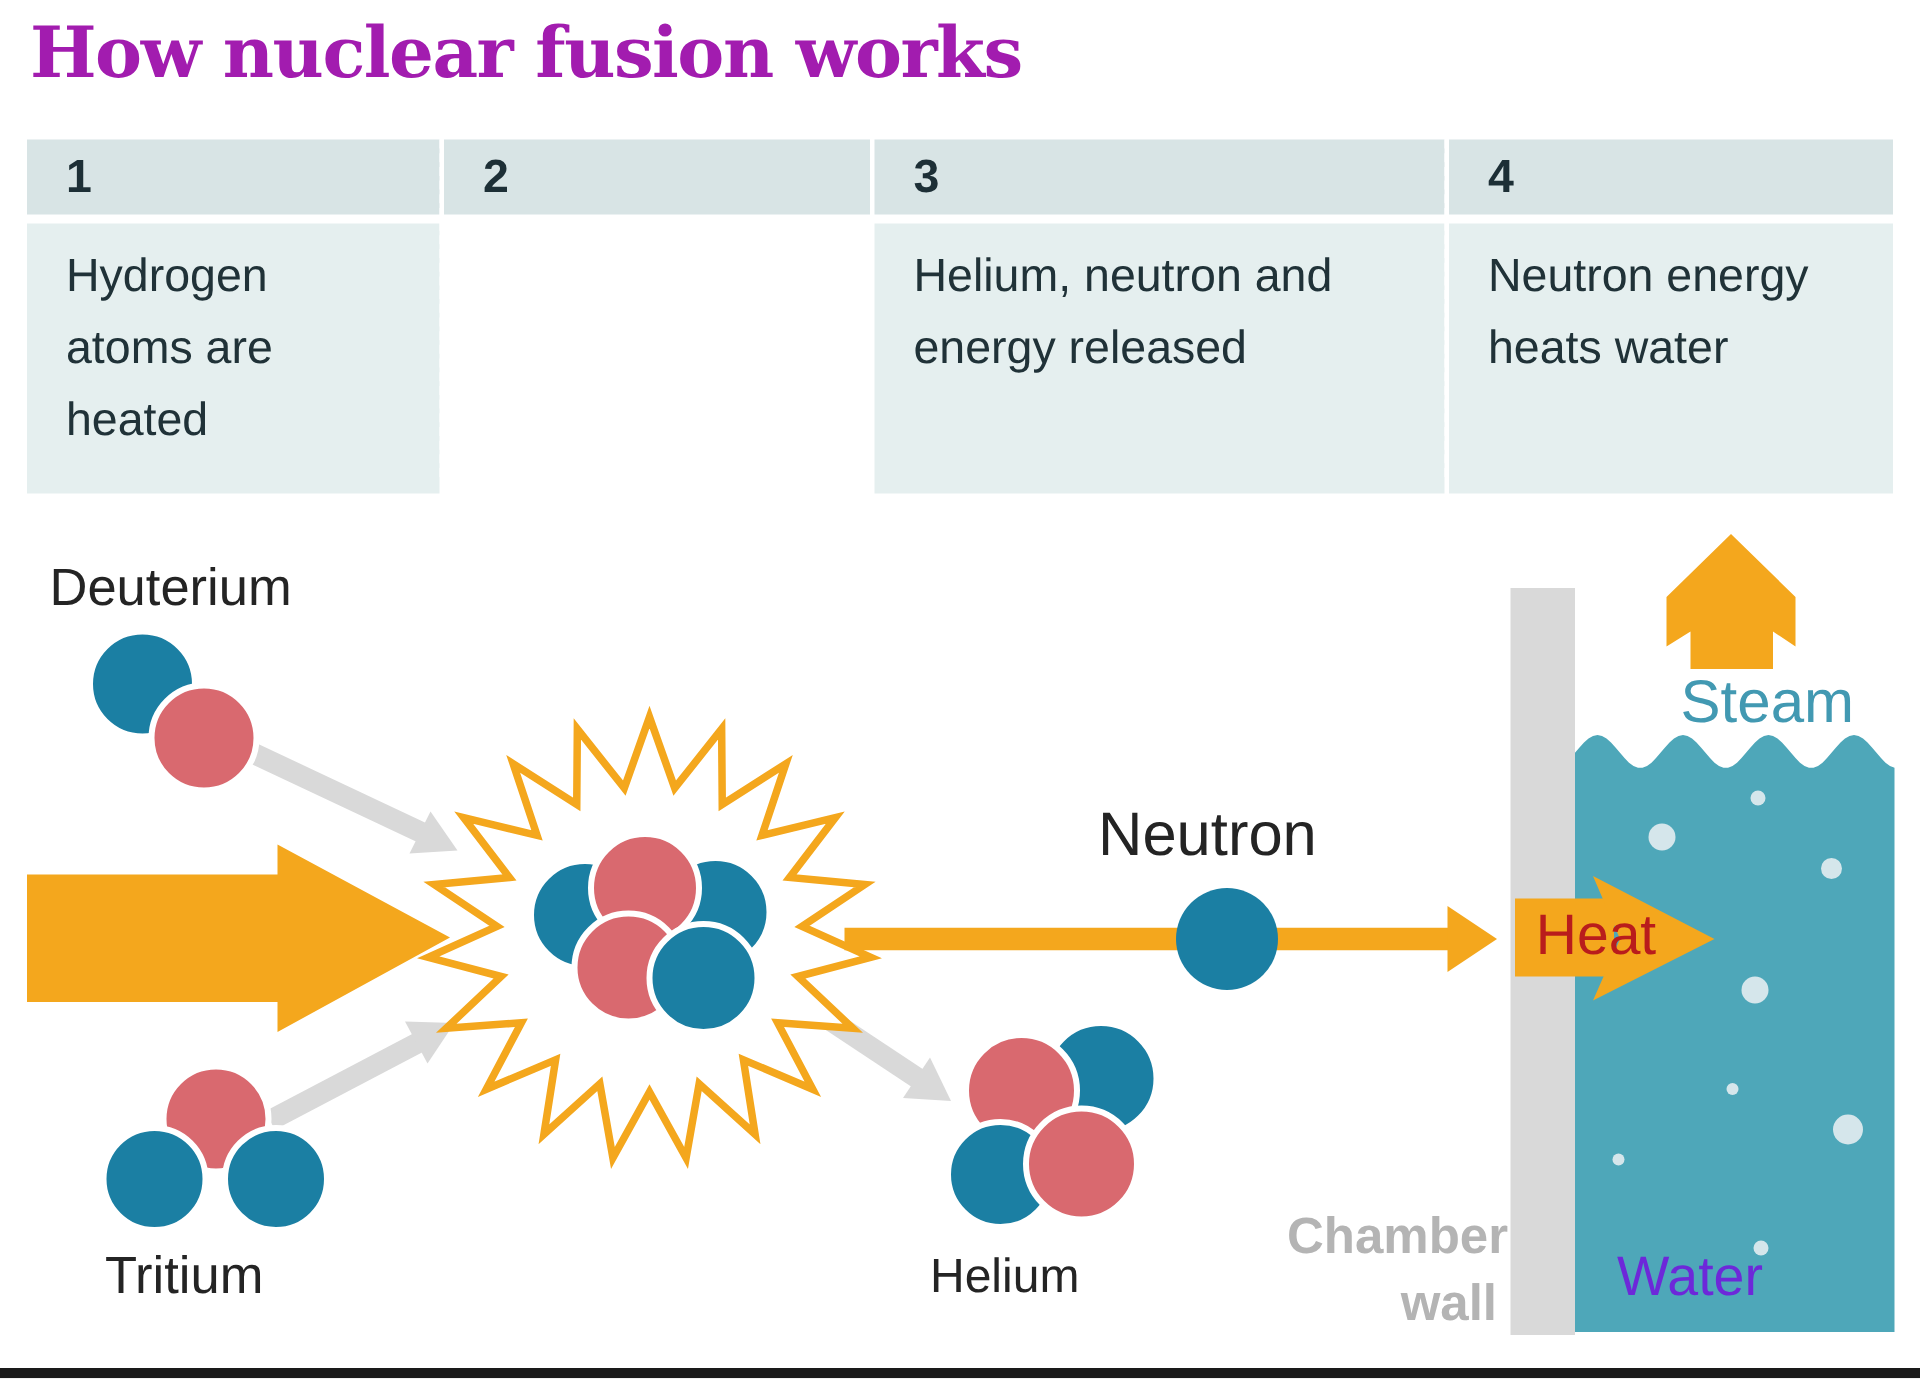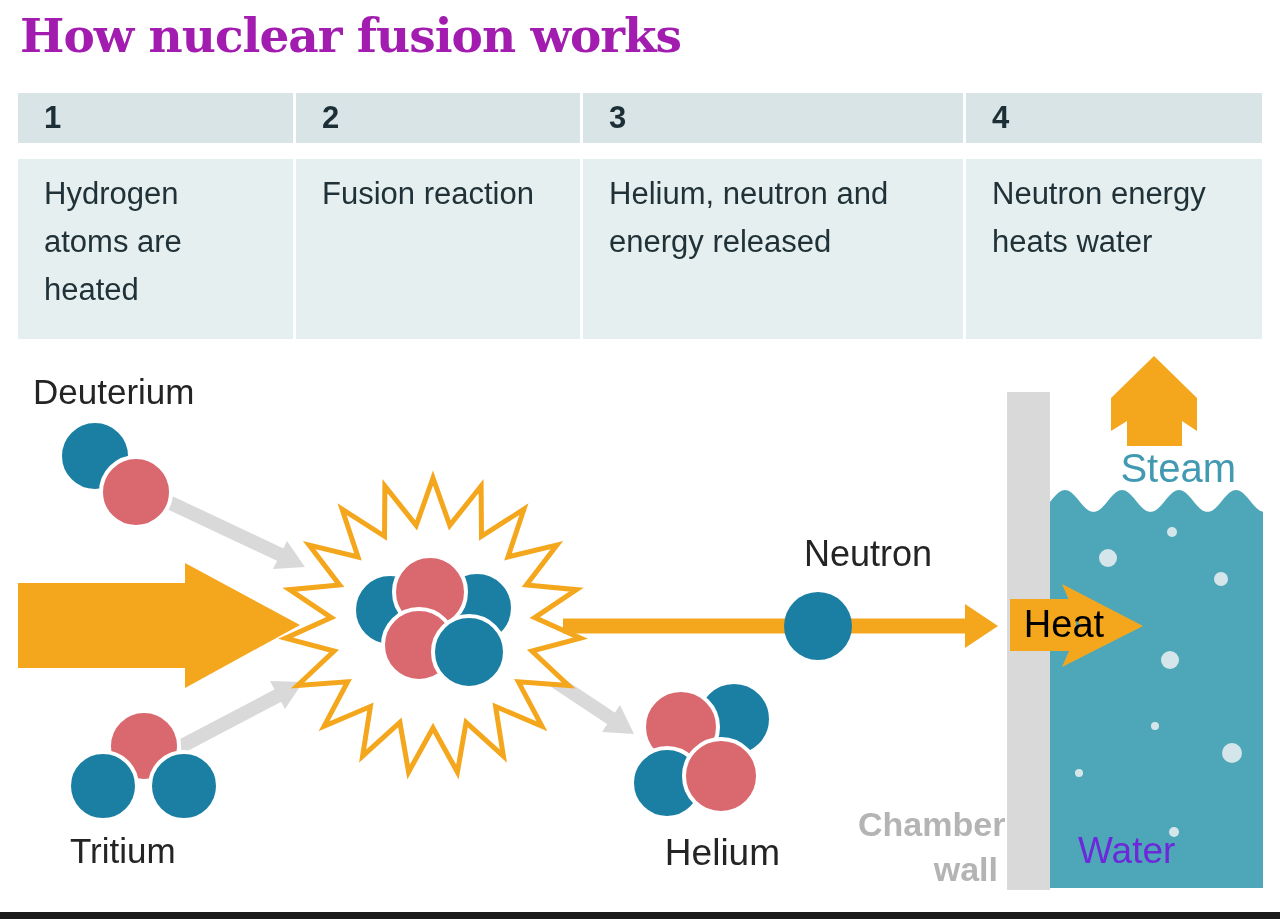--- a/index.html
+++ b/index.html
@@ -6,30 +6,30 @@
   #page{position:relative;width:1280px;height:919px;background:#fff;overflow:hidden;
         font-family:"Liberation Sans",sans-serif;}
   .title{position:absolute;left:20px;top:8px;font-family:"DejaVu Serif",serif;
          font-weight:bold;font-size:47px;color:#a21caf;letter-spacing:-1px;}
   
   .steps{position:absolute;left:18px;top:93px;width:1244px;height:225px;display:flex;}
   .step-col{position:relative;height:100%;box-sizing:border-box;}
   .step-col.sep{border-left:3px dashed #fff;}
   .step-head{height:50px;background:var(--header-bg);display:flex;align-items:center;
              padding-left:26px;font-size:31px;font-weight:bold;color:#1d2f36;}
-  .step-body{height:169px;background:var(--body-bg);margin-top:16px;
+  .step-body{height:169px;background:var(--body-bg);margin-top:6px;
              padding:11px 24px 0 26px;font-size:31px;color:#203238;line-height:48px;}
   
   .lbl{position:absolute;font-weight:normal;color:#242424;}
   .lbl-deuterium{left:33px;top:372px;font-size:35px;}
   .lbl-tritium{left:70px;top:831px;width:140px;text-align:left;font-size:35px;}
   .lbl-heat-energy{left:36px;top:605px;font-size:37px;color:#2b2b2b;}
-  .lbl-neutron{left:772px;top:533px;width:160px;text-align:right;font-size:36px;}
-  .lbl-helium{left:620px;top:832px;width:160px;text-align:right;font-size:37px;}
-  .lbl-heat{left:1012px;top:603px;width:104px;text-align:center;font-size:38px;color:#000000;}
+  .lbl-neutron{left:732px;top:533px;width:160px;text-align:left;font-size:41px;}
+  .lbl-helium{left:620px;top:832px;width:160px;text-align:left;font-size:32px;}
+  .lbl-heat{left:1012px;top:603px;width:104px;text-align:center;font-size:38px;color:#b91c1c;}
   .lbl-steam{left:1072px;top:446px;width:164px;text-align:right;font-size:40px;color:var(--steam-text);}
   .lbl-water{left:1078px;top:830px;width:164px;text-align:left;font-size:37px;color:#6d28d9;}
   .lbl-chamber{left:858px;top:802px;width:140px;text-align:right;font-size:34px;
                font-weight:bold;color:var(--chamber-text);line-height:45px;}
   
   .fill-orange{fill:var(--orange);}
   .fill-blue{fill:var(--blue);}
   .fill-red{fill:var(--red);}
   .fill-water{fill:var(--water);}
   .fill-gray{fill:var(--gray);}
@@ -46,21 +46,20 @@
 
   <div class="title">How nuclear fusion works</div>
 
   <div class="steps">
     <div class="step-col" style="width:275px;">
       <div class="step-head">1</div>
       <div class="step-body">Hydrogen atoms are heated</div>
     </div>
     <div class="step-col sep" style="width:287px;">
       <div class="step-head">2</div>
-      <div class="step-body">Fusion reaction</div>
     </div>
     <div class="step-col sep" style="width:383px;">
       <div class="step-head">3</div>
       <div class="step-body">Helium, neutron and energy released</div>
     </div>
     <div class="step-col sep" style="width:299px;">
       <div class="step-head">4</div>
       <div class="step-body">Neutron energy heats water</div>
     </div>
   </div>

